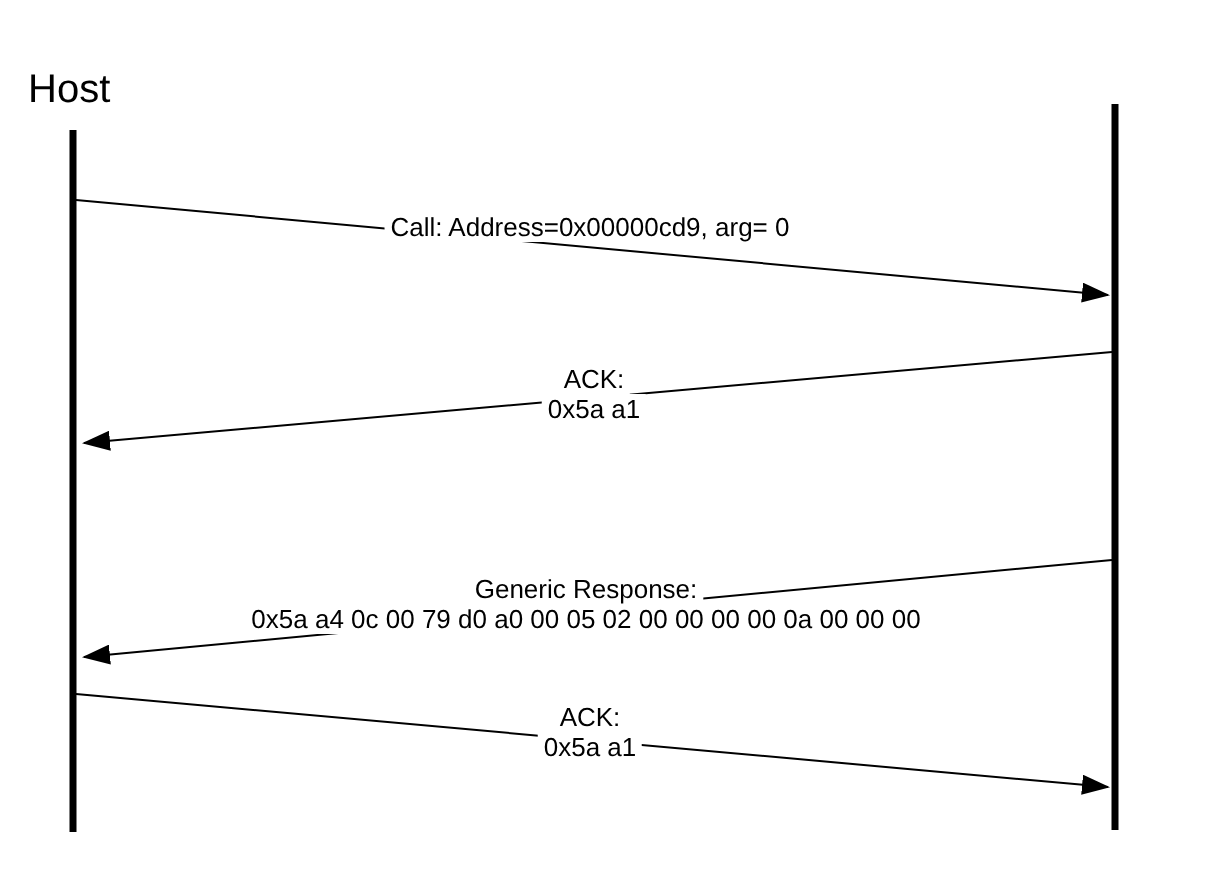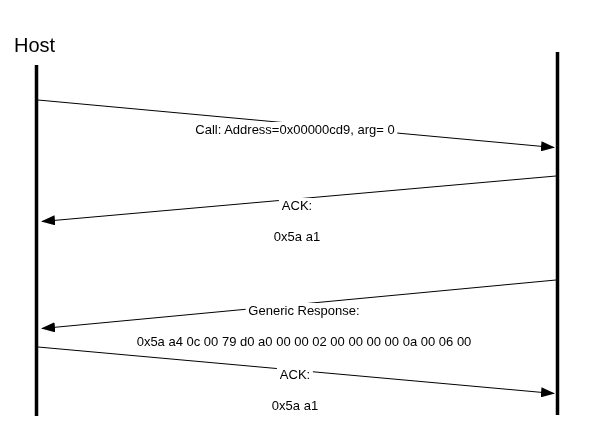--- a/index.html
+++ b/index.html
@@ -38,25 +38,25 @@
     font-size: 13px;
     line-height: 15px;
     text-align: center;
     white-space: nowrap;
     transform: translateX(-50%);
   }
   .msg-line {
     background: #ffffff;
     padding: 0 3px;
     width: fit-content;
-    margin: 16px auto;
+    margin: 0 auto;
   }
   .msg.m1 { left: 295px; top: 106px; }
   .msg.m2 { left: 297px; top: 182px; }
-  .msg.m3 { left: 304px; top: 287px; text-align: right; }
+  .msg.m3 { left: 293px; top: 287px; text-align: right; }
   .msg.m4 { left: 295px; top: 351px; }
 </style>
 </head>
 <body>
 
 <div class="canvas">
 
   <svg class="lines-layer" width="608" height="444" viewBox="0 0 608 444" xmlns="http://www.w3.org/2000/svg">
     <defs>
       <marker id="arrow" markerUnits="userSpaceOnUse" markerWidth="15" markerHeight="10" refX="13" refY="5" orient="auto">
@@ -79,21 +79,21 @@
     <div class="msg-line">Call: Address=0x00000cd9, arg= 0</div>
   </div>
 
   <div class="msg m2">
     <div class="msg-line">ACK:</div>
     <div class="msg-line">0x5a a1</div>
   </div>
 
   <div class="msg m3">
     <div class="msg-line">Generic Response:</div>
-    <div class="msg-line">0x5a a4 0c 00 79 d0 a0 00 00 02 00 00 00 00 0a 00 06 00</div>
+    <div class="msg-line">0x5a a4 0c 00 79 d0 a0 00 05 02 00 00 00 00 0a 00 00 00</div>
   </div>
 
   <div class="msg m4">
     <div class="msg-line">ACK:</div>
     <div class="msg-line">0x5a a1</div>
   </div>
 
 </div>
 
 </body></html>

